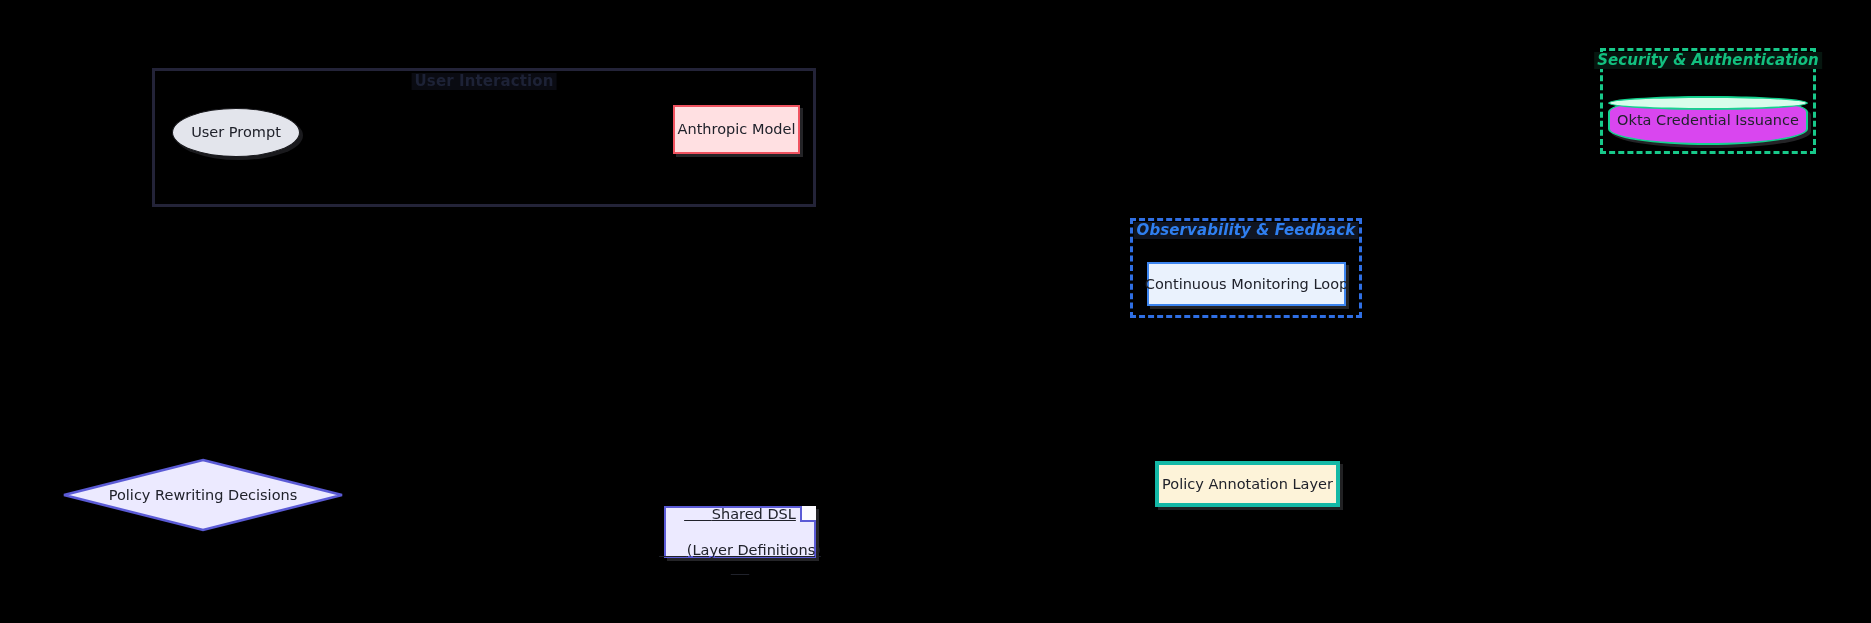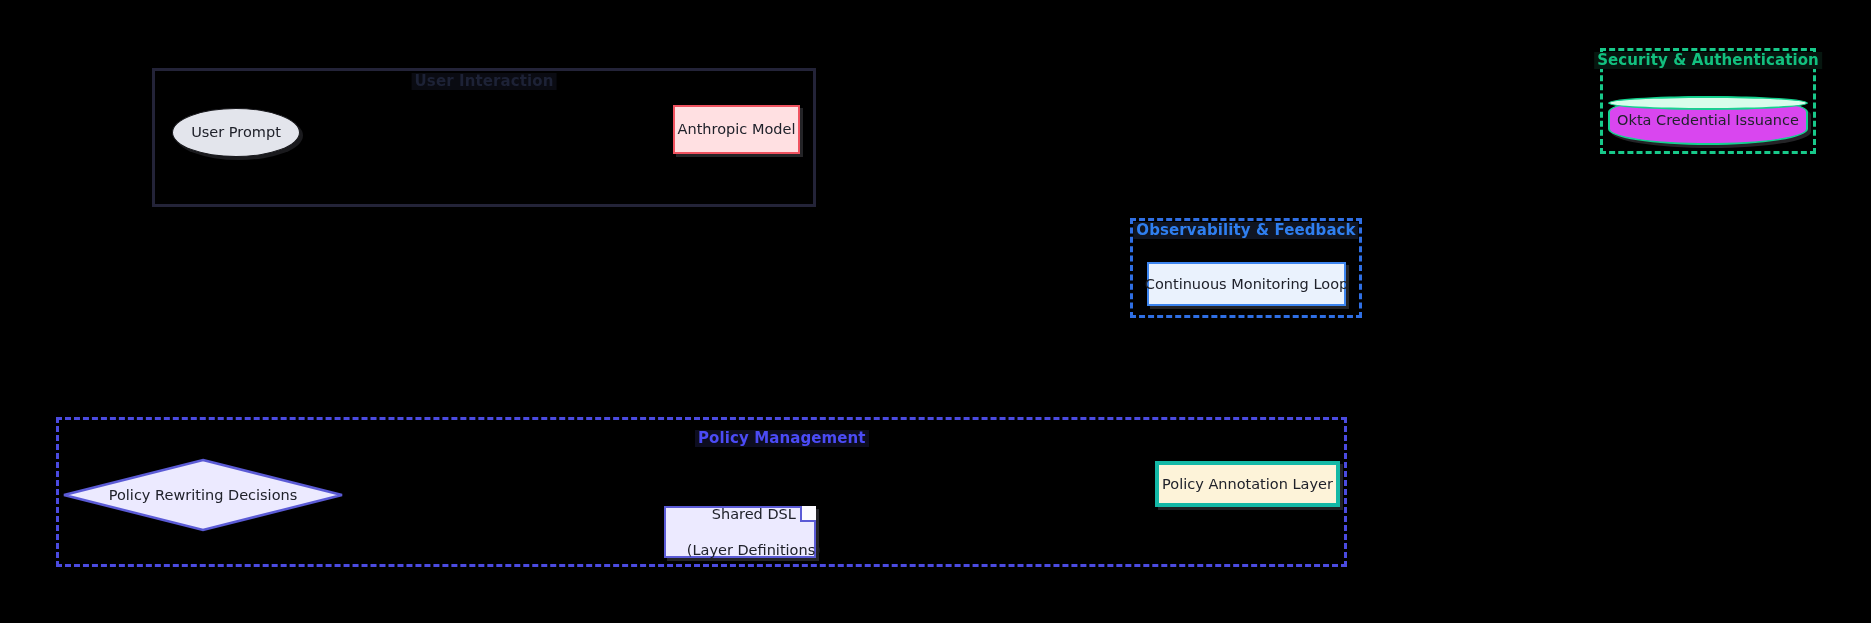--- a/index.html
+++ b/index.html
@@ -53,33 +53,35 @@
   #sg-observability {
     left: 1130px; top: 218px;
     width: 232px;  height: 100px;
     border: 3px dashed #2f6fe4;
   }
   #sg-observability .sg-title {
     left: 50%; transform: translateX(-50%);
     top: 1px;
     color: #2f7ff0;
     background: #101522;
+    font-style: italic;
   }
 
   
   #sg-security {
     left: 1600px; top: 48px;
     width: 216px;  height: 106px;
     border: 3px dashed #18c98a;
   }
   #sg-security .sg-title {
     left: 50%; transform: translateX(-50%);
     top: 1px;
     color: #12c07f;
     background: #06160f;
+    font-style: italic;
   }
 
   
   #sg-policy {
     left: 56px;  top: 417px;
     width: 1291px; height: 150px;
     border: 3px dashed #4b4be0;
   }
   #sg-policy .sg-title {
     left: 636px;
@@ -169,20 +171,21 @@
     z-index: 3;
   }
 
   
   #n-shared-dsl {
     left: 664px; top: 506px;
     width: 152px; height: 52px;
     background: #eceaff;
     border: 2px solid #5b5bd6;
     box-shadow: 3px 3px 0 rgba(130,130,140,.28);
+    text-decoration: underline;
   }
   #n-shared-dsl .fold {
     position: absolute;
     right: -2px; top: -2px;
     width: 14px; height: 14px;
     background: #fbfaff;
     border-left: 2px solid #5b5bd6;
     border-bottom: 2px solid #5b5bd6;
     transform: none;
   }
@@ -233,23 +236,20 @@
   </div>
 
   <div class="subgraph" id="sg-observability">
     <div class="sg-title">Observability &amp; Feedback</div>
   </div>
 
   <div class="subgraph" id="sg-security">
     <div class="sg-title">Security &amp; Authentication</div>
   </div>
 
-  <div class="subgraph" id="sg-policy">
-    <div class="sg-title">Policy Management</div>
-  </div>
 
   <div class="node" id="n-user-prompt">
     <span class="nlabel">User Prompt</span>
   </div>
 
   <div class="node" id="n-anthropic-model">
     <span class="nlabel">Anthropic Model</span>
   </div>
 
   <div class="node" id="n-monitoring-loop">

